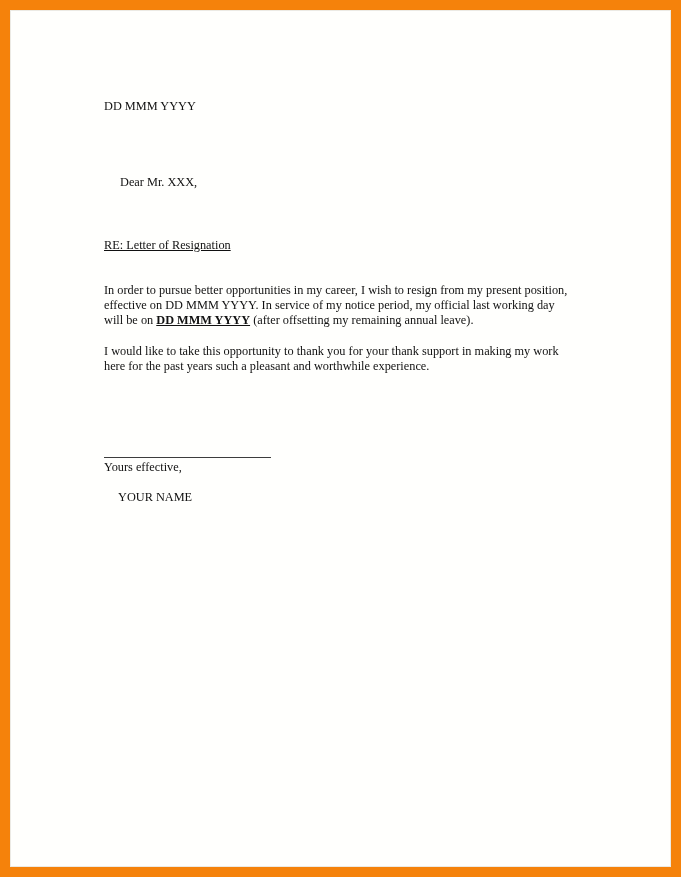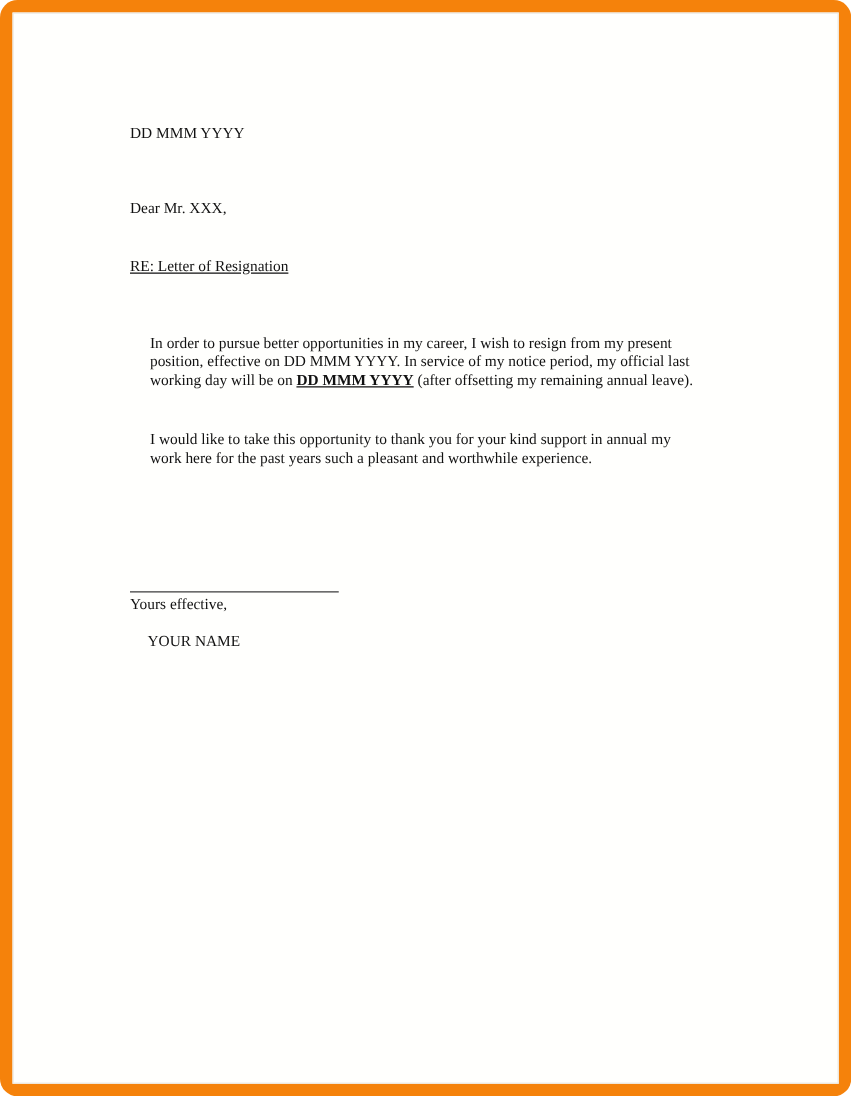--- a/index.html
+++ b/index.html
@@ -9,21 +9,20 @@
     background: #ffffff;
   }
 
   #canvas {
     position: relative;
     width: 681px;
     height: 877px;
     box-sizing: border-box;
     background: #f5820b;
     overflow: hidden;
-    border-radius: 14px;
   }
 
   
   #page {
     position: absolute;
     left: 10px;
     top: 10px;
     right: 10px;
     bottom: 10px;
     background: #fffffd;
@@ -43,35 +42,35 @@
     line-height: 15.3px;
     color: #111111;
     -webkit-font-smoothing: antialiased;
   }
 
   .date-line {
     margin: 0;
   }
 
   .salutation {
-    margin: 0;
+    margin: 16px;
     padding-top: 45px;
   }
 
   .subject {
     margin: 0;
     padding-top: 31px;
   }
   .subject .subject-text {
     text-decoration: underline;
     text-align: center;
   }
 
   .body-para {
-    margin: 16px;
+    margin: 0;
     padding-top: 30px;
     text-align: left;
   }
 
   .body-para + .body-para {
     padding-top: 15px;
   }
 
   .date-emph {
     font-weight: bold;
@@ -110,21 +109,21 @@
       <p class="salutation">Dear Mr. XXX,</p>
 
       <p class="subject">
         <span class="subject-text">RE: Letter of Resignation</span>
       </p>
 
       <p class="body-para">
         <span>In order to pursue better opportunities in my career, I wish to resign from my present position, effective on DD MMM YYYY. In service of my notice period, my official last working day will be on </span><span class="date-emph">DD MMM YYYY</span><span> (after offsetting my remaining annual leave).</span>
       </p>
 
-      <p class="body-para">I would like to take this opportunity to thank you for your kind support in annual my work here for the past years such a pleasant and worthwhile experience.</p>
+      <p class="body-para">I would like to take this opportunity to thank you for your thank support in making my work here for the past years such a pleasant and worthwhile experience.</p>
 
       <div class="signature-block">
         <div class="sig-rule"></div>
         <p class="sig-closing">Yours effective,</p>
         <p class="sig-name">YOUR NAME</p>
       </div>
 
     </div>
 
   </div>

